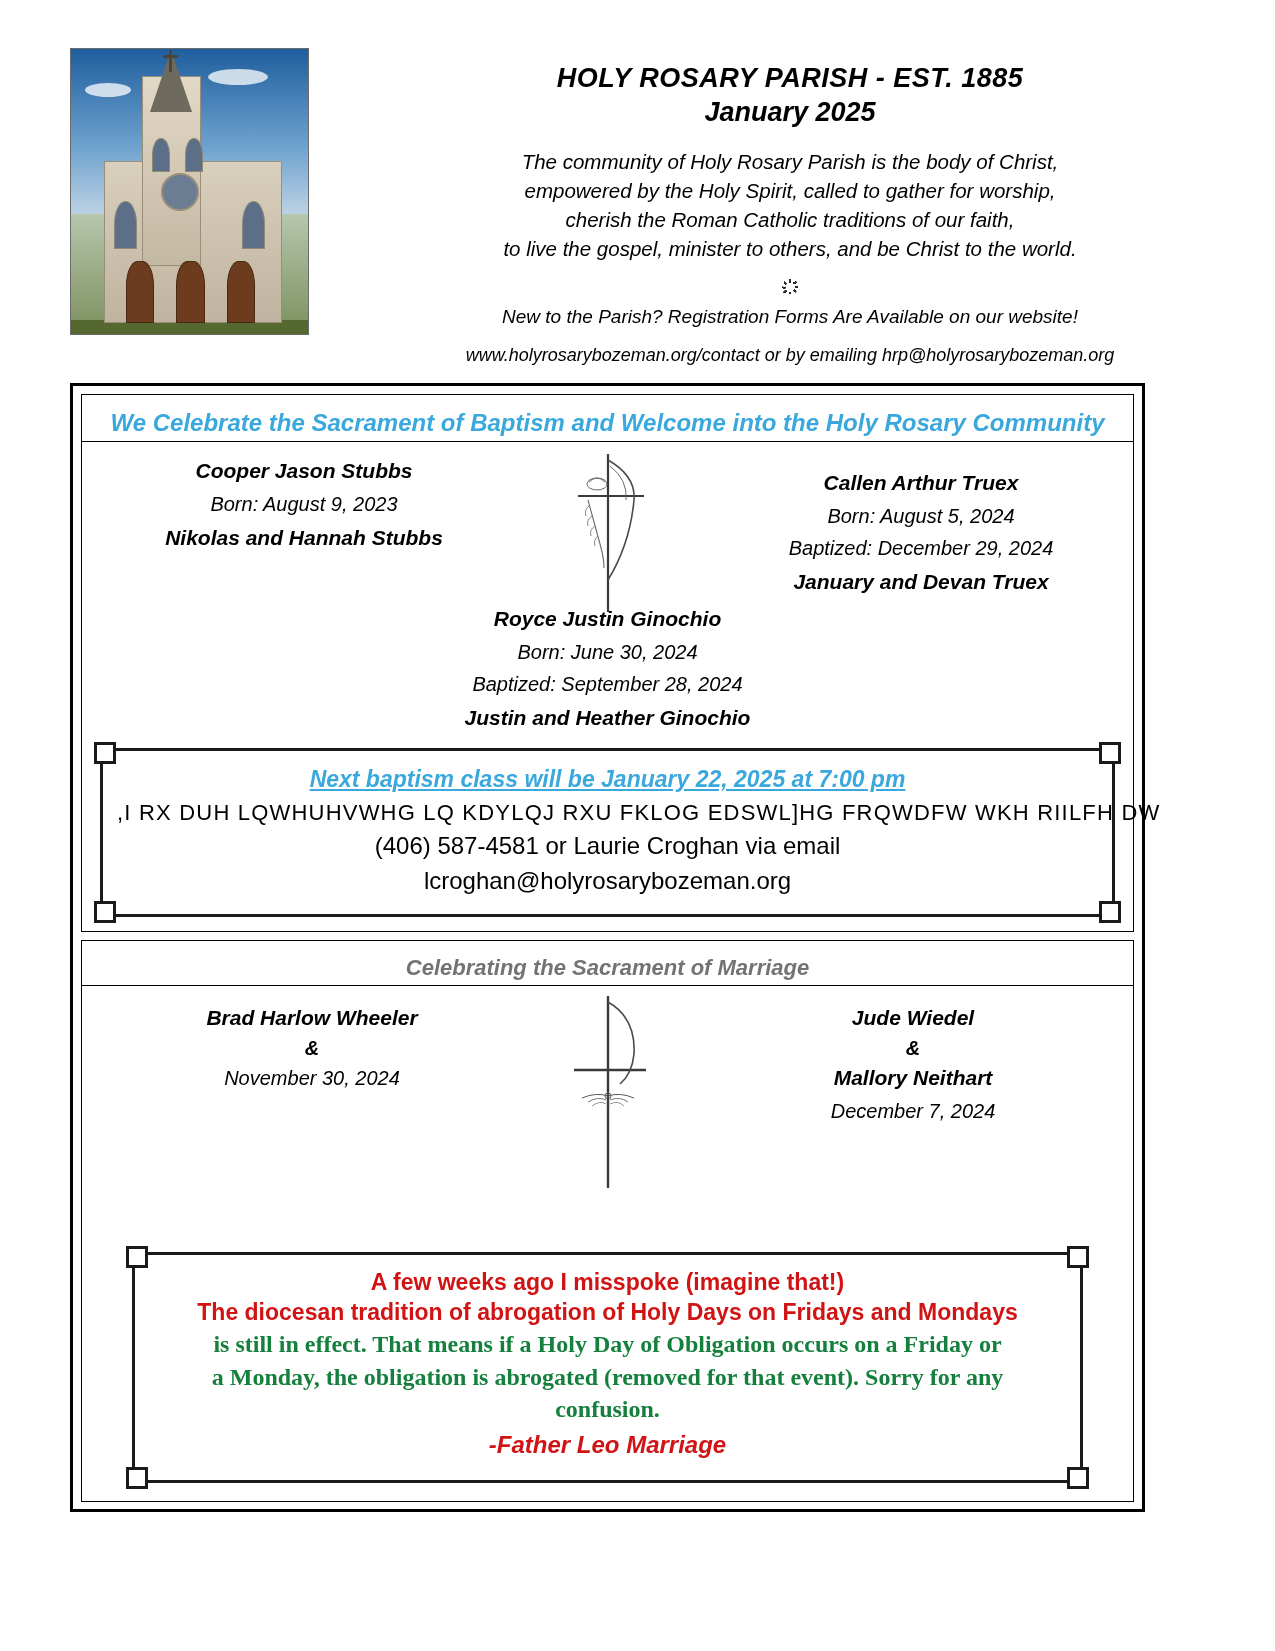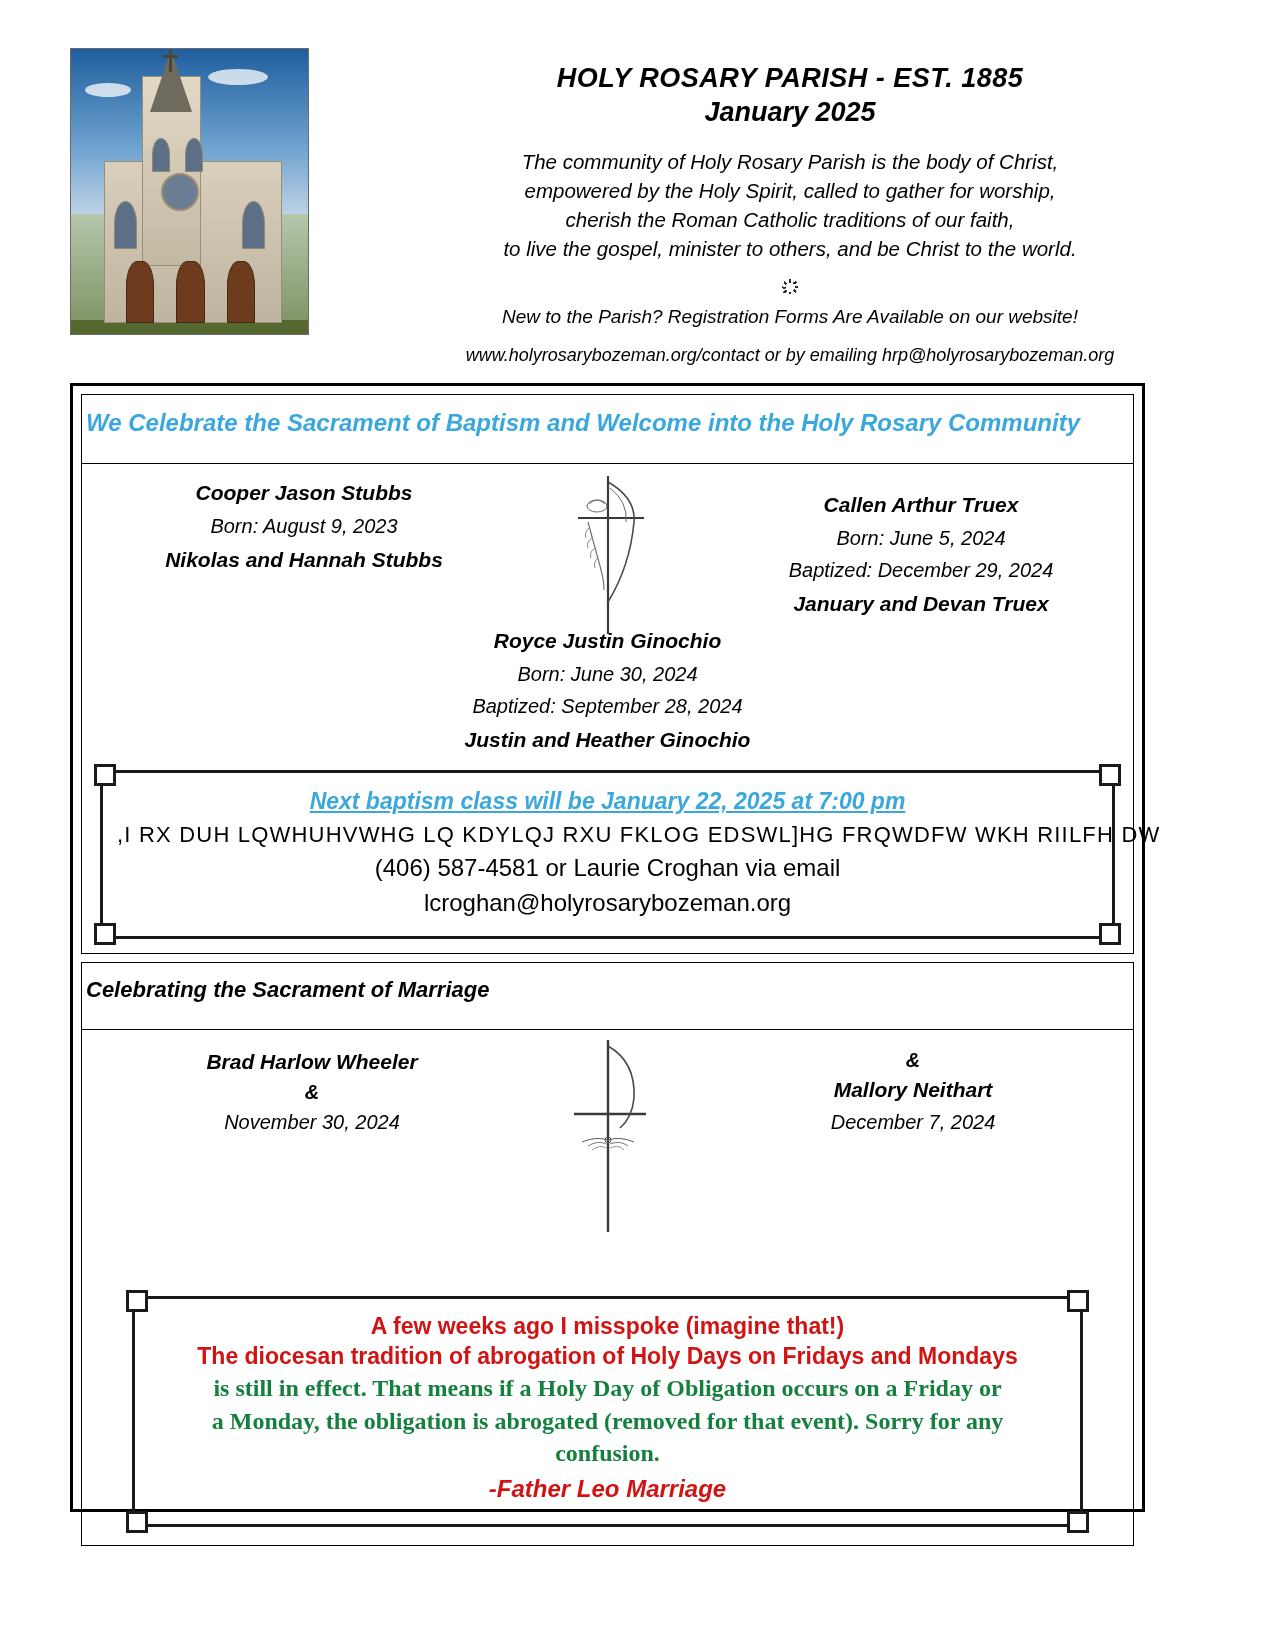--- a/index.html
+++ b/index.html
@@ -97,29 +97,29 @@
     background:#fff;
   }
   .inner-block{
     border:1px solid #000;
     margin:8px;
     box-sizing:border-box;
   }
 
   
   .sec-title{
-    text-align:left;
+    text-align:center;
     font-weight:bold;font-style:italic;
     font-size:24px;
-    padding:14px 4px 26px;
+    padding:14px 4px 4px;
     border-bottom:1px solid #000;
     white-space:nowrap;
   }
   .baptism-title{color:#3aa8dd;}
-  .marriage-title{color:#000000;font-size:22px;}
+  .marriage-title{color:#737373;font-size:22px;}
 
   .bap-body{position:relative;padding:12px 0 4px;}
   .bap-row{
     display:flex;
     justify-content:space-between;
     align-items:flex-start;
   }
   .bap-col{width:400px;text-align:center;}
   .bap-col.left{padding-left:22px;}
   .bap-col.right{padding-right:12px;padding-top:12px;}
@@ -280,21 +280,21 @@
       </svg>
 
       <div class="bap-row">
         <div class="bap-col left">
           <div class="b-name">Cooper Jason Stubbs</div>
           <div class="b-line">Born: August 9, 2023</div>
           <div class="b-parents">Nikolas and Hannah Stubbs</div>
         </div>
         <div class="bap-col right">
           <div class="b-name">Callen Arthur Truex</div>
-          <div class="b-line">Born: June 5, 2024</div>
+          <div class="b-line">Born: August 5, 2024</div>
           <div class="b-line">Baptized: December 29, 2024</div>
           <div class="b-parents">January and Devan Truex</div>
         </div>
       </div>
 
       <div class="bap-center">
         <div class="b-name">Royce Justin Ginochio</div>
         <div class="b-line">Born: June 30, 2024</div>
         <div class="b-line">Baptized: September 28, 2024</div>
         <div class="b-parents">Justin and Heather Ginochio</div>
@@ -329,20 +329,21 @@
         <circle cx="60" cy="104" r="3" fill="none" stroke="#5a5a5a" stroke-width="1"></circle>
       </svg>
 
       <div class="mar-row">
         <div class="mar-col left">
           <div class="m-name">Brad Harlow Wheeler</div>
           <div class="m-amp">&amp;</div>
           <div class="m-date">November 30, 2024</div>
         </div>
         <div class="mar-col right">
+          <div class="m-name">Jude Wiedel</div>
           <div class="m-amp">&amp;</div>
           <div class="m-name">Mallory Neithart</div>
           <div class="m-date">December 7, 2024</div>
         </div>
       </div>
     </div>
 
     <div class="red-box">
       <span class="corner tl"></span>
       <span class="corner tr"></span>

